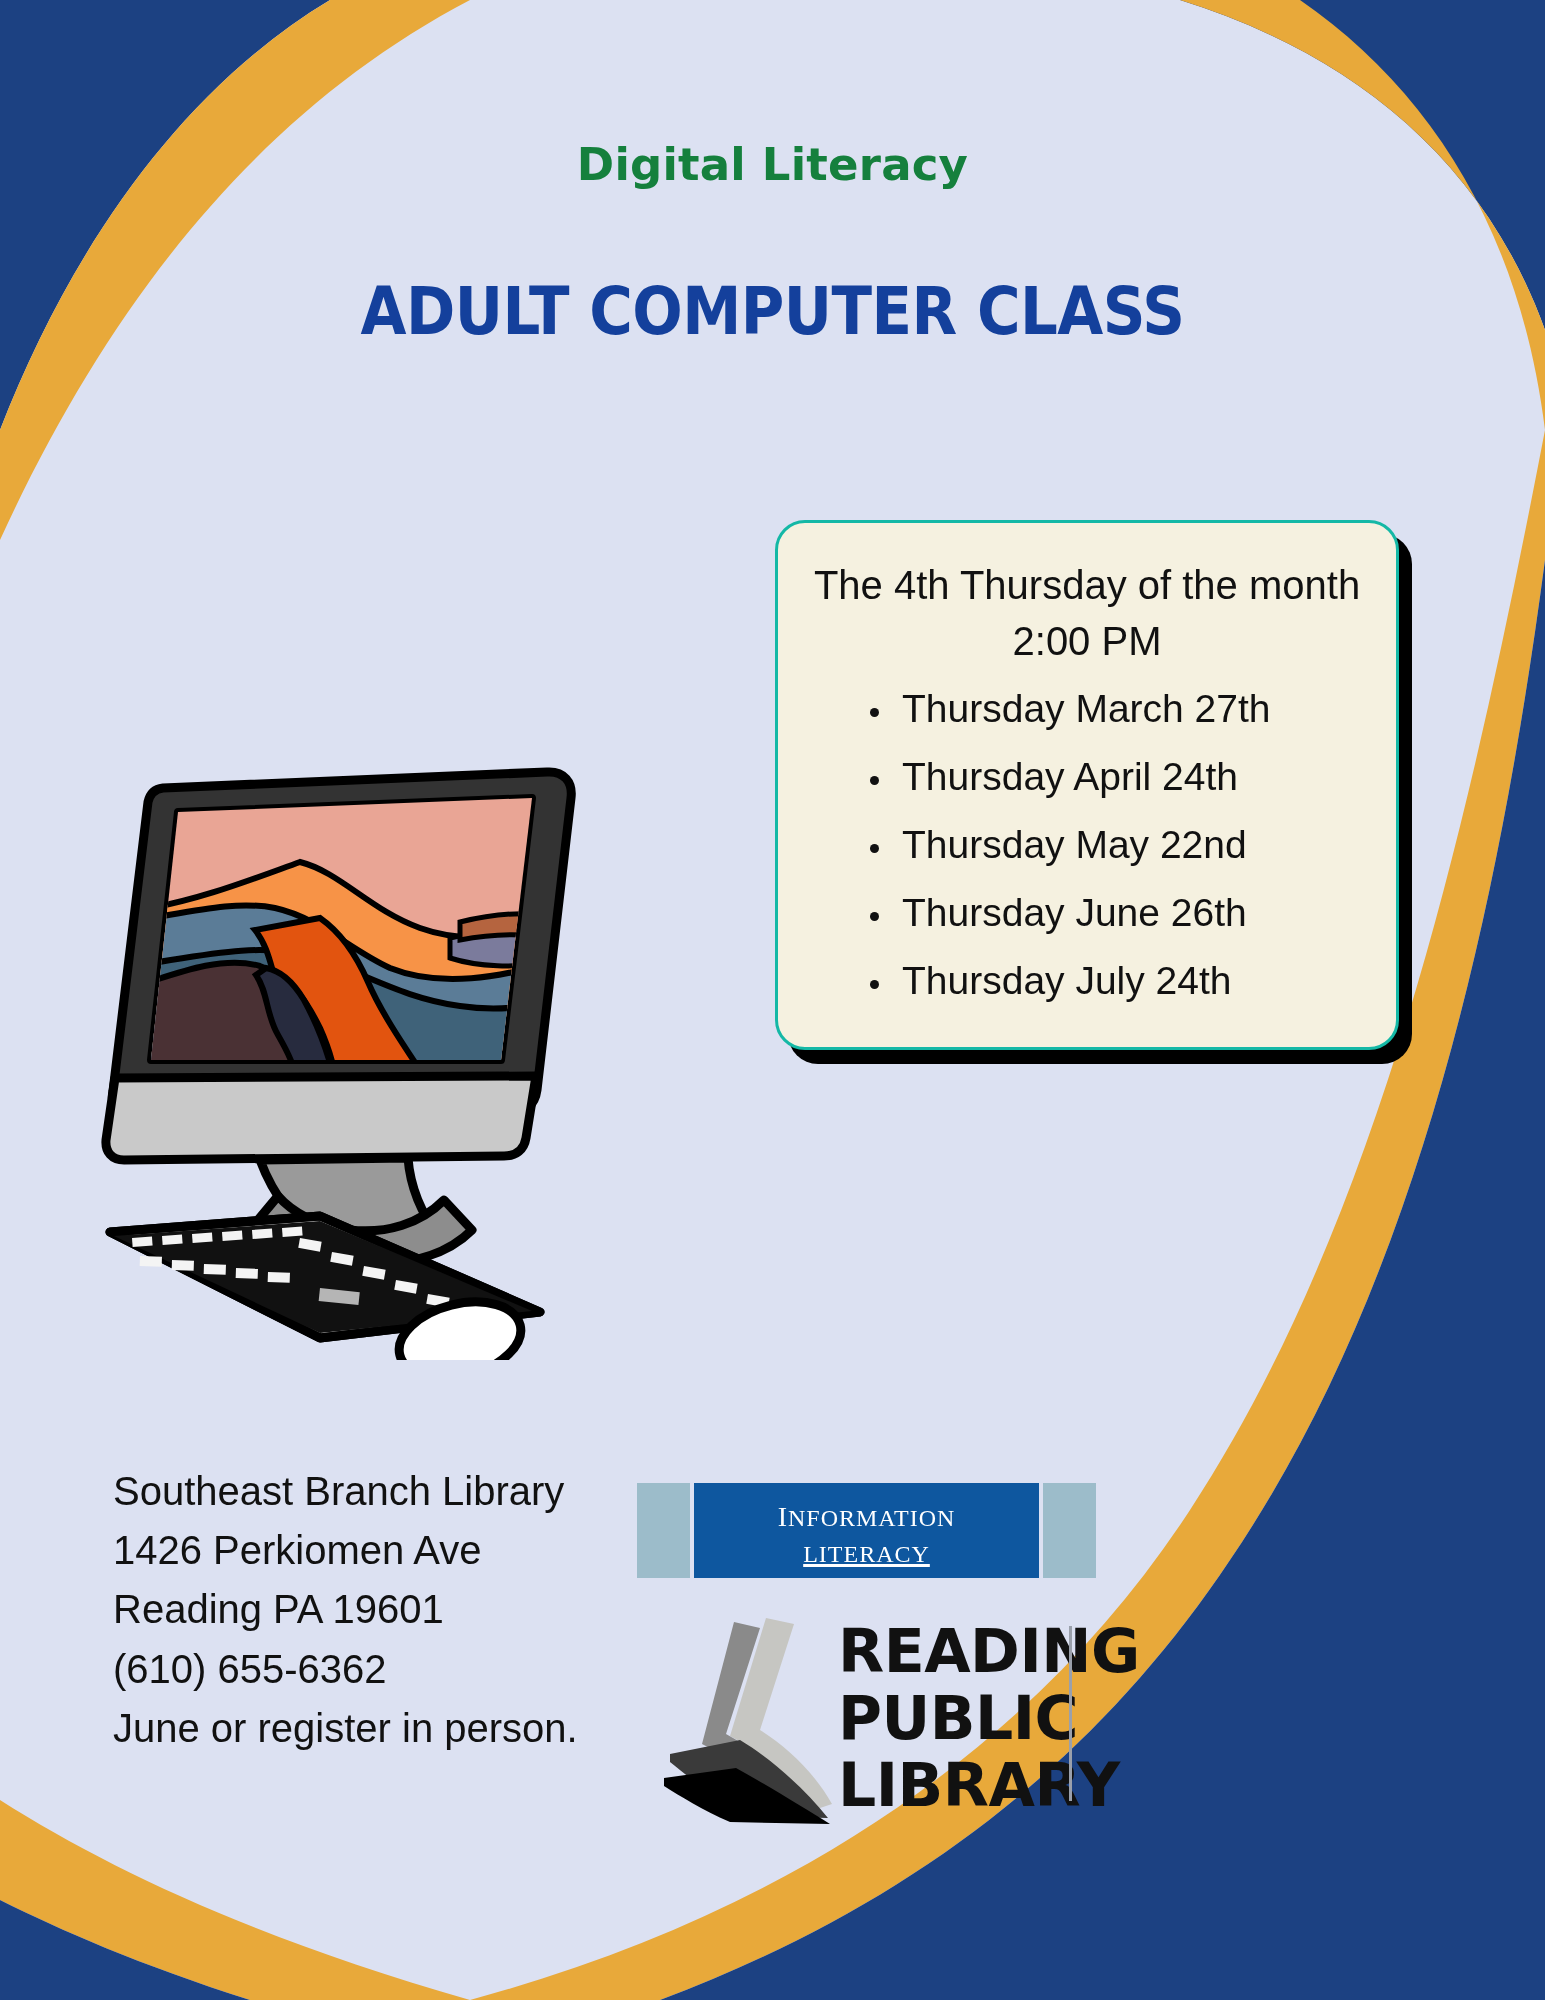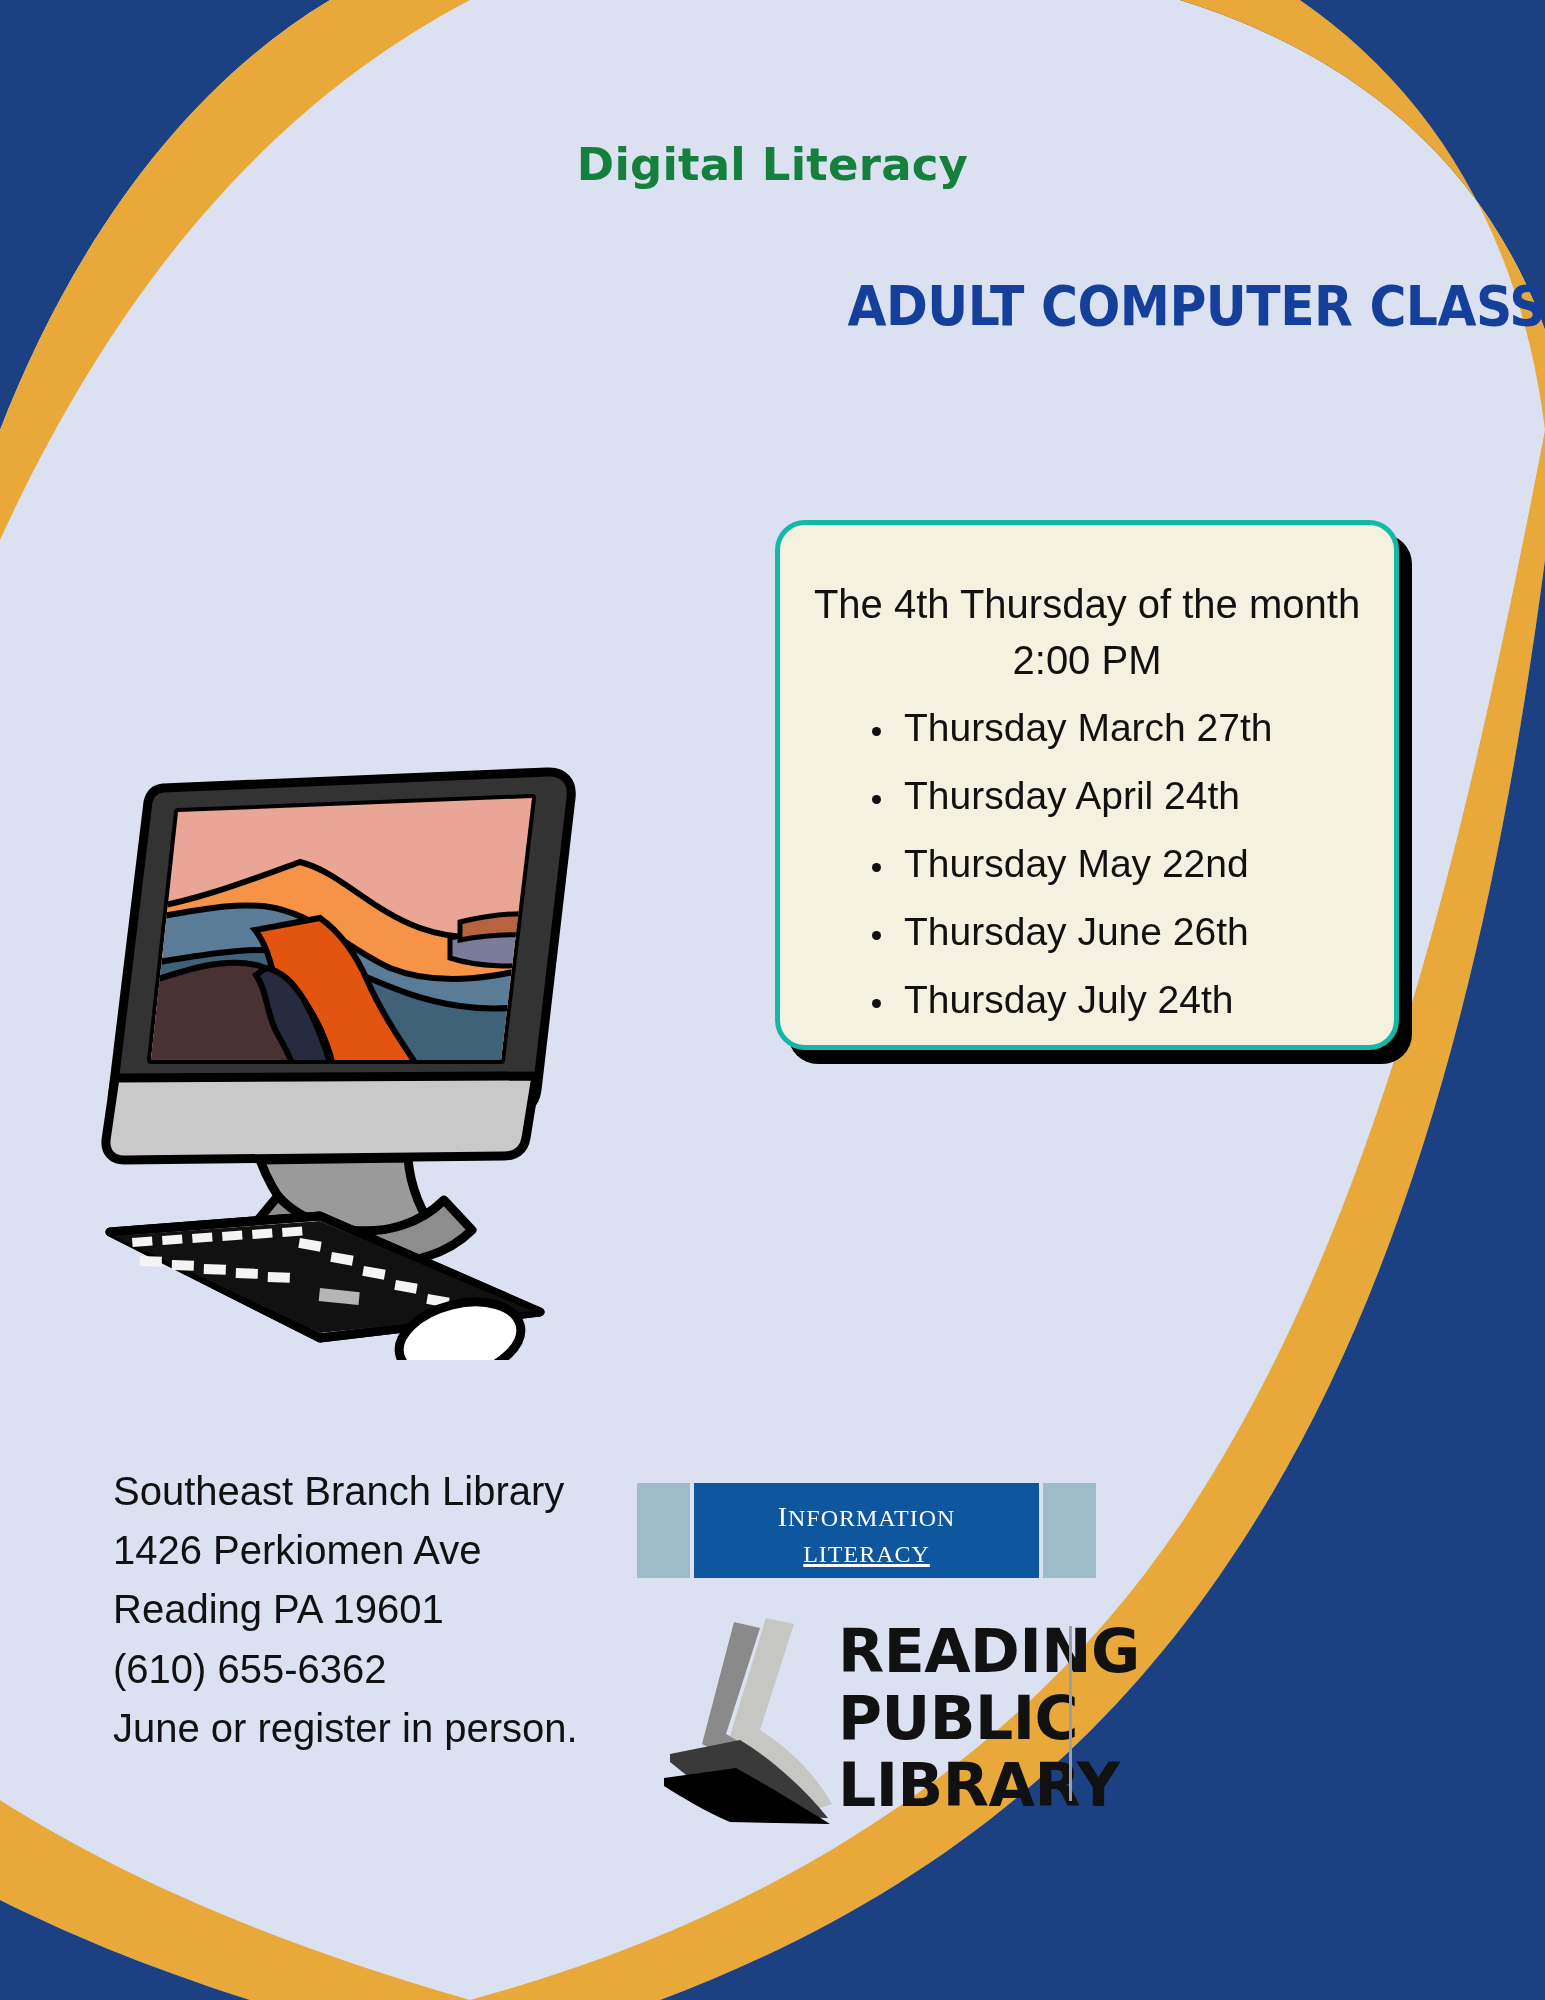--- a/index.html
+++ b/index.html
@@ -37,22 +37,22 @@
     font-weight: bold;
     color: #15803d;
     letter-spacing: 0.2px;
     font-family: "DejaVu Sans", sans-serif;
   }
   .headline {
     position: absolute;
     top: 273px;
     left: 0;
     width: 1545px;
-    text-align: right;
-    font-size: 56px;
+    text-align: center;
+    font-size: 66px;
     font-weight: bold;
     color: #14409c;
     letter-spacing: -0.5px;
     font-family: "DejaVu Sans Condensed", "DejaVu Sans", sans-serif;
     transform: scaleX(1.0);
   }
 
   
   .card-shadow {
     position: absolute;
@@ -63,24 +63,24 @@
     background: #000000;
     border-radius: 30px;
   }
   .card {
     position: absolute;
     left: 775px;
     top: 520px;
     width: 624px;
     height: 530px;
     background: #f5f1e0;
-    border: 5px solid #14b8a6;
+    border: 3px solid #14b8a6;
     border-radius: 30px;
     box-sizing: border-box;
-    padding: 59px 30px 20px 30px;
+    padding: 42px 30px 20px 30px;
   }
   .card-line {
     text-align: center;
     font-size: 40px;
     color: #111111;
     line-height: 1.0;
     white-space: nowrap;
   }
   .card-line.second {
     margin-top: 16px;

